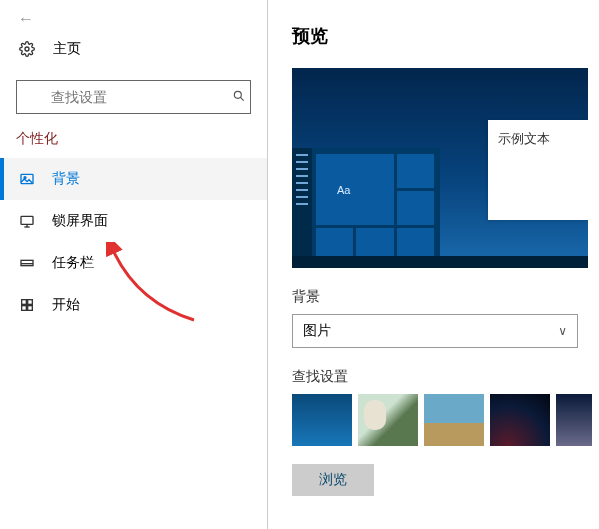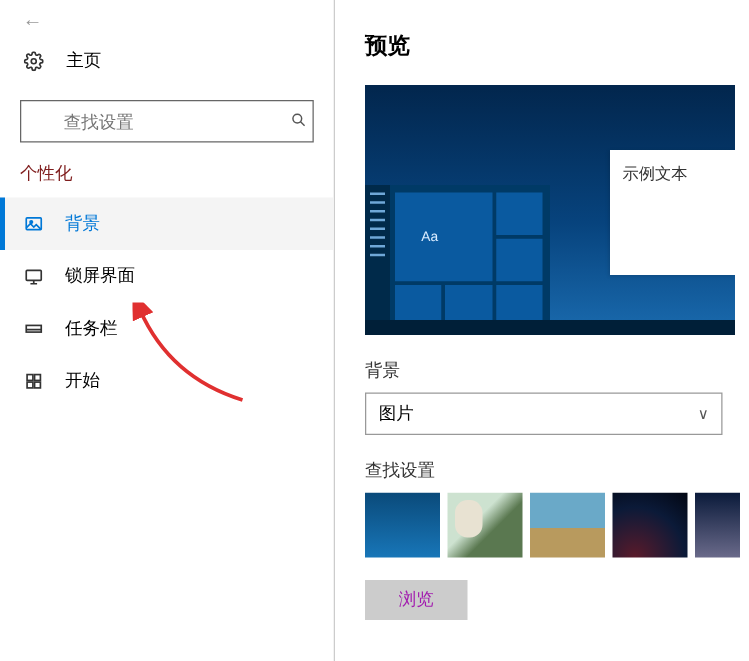--- a/index.html
+++ b/index.html
@@ -162,21 +162,21 @@
   .t5 { background: linear-gradient(#0a1a3a,#6a6a8a);}
   .browse-btn {
     margin-top: 14px;
     width: 82px;
     height: 32px;
     background: #ccc;
     border: none;
     font-family: inherit;
     font-size: 14px;
     cursor: pointer;
-    color:#a21caf;
+    color:#0c4a6e;
   }
   
   .arrow-annot {
     position: absolute;
     left: 106px;
     top: 242px;
     pointer-events: none;
   }
 </style>
 </head>

